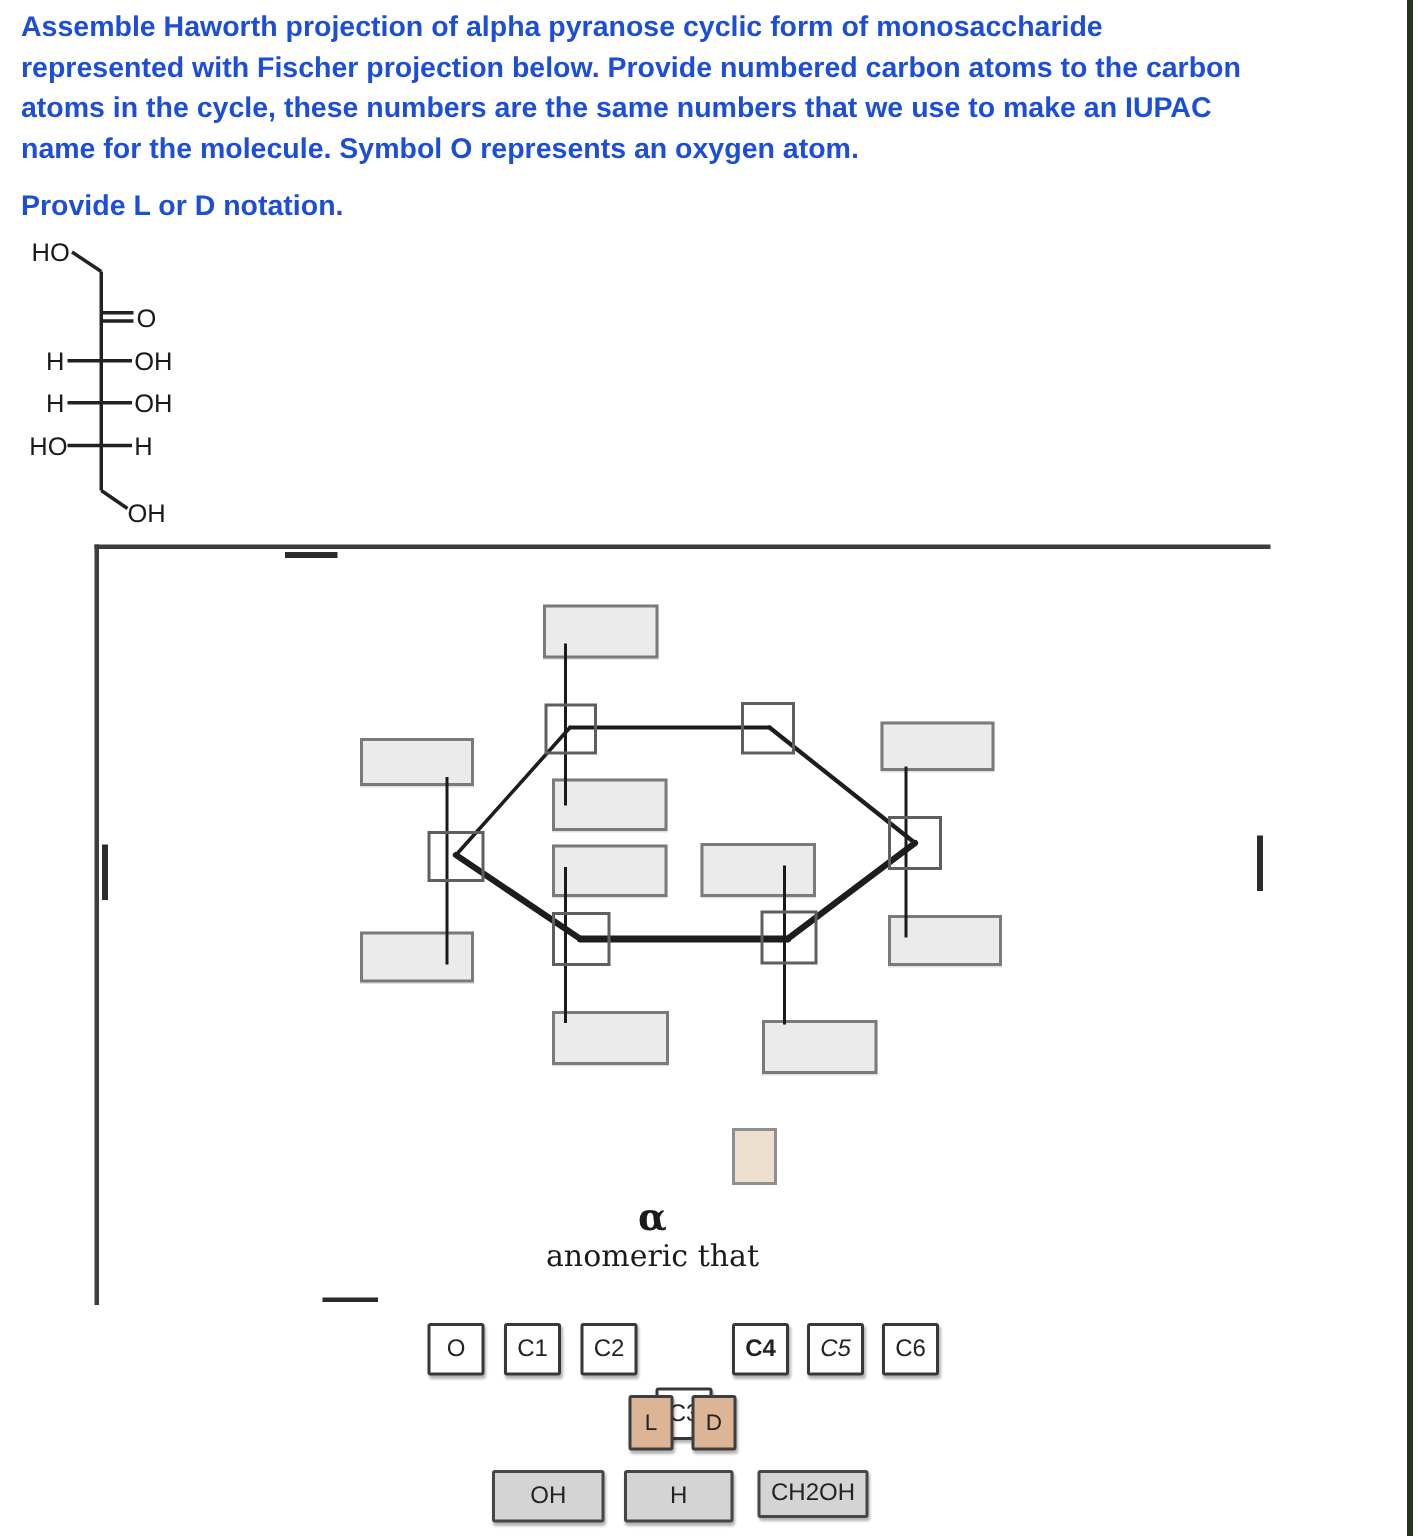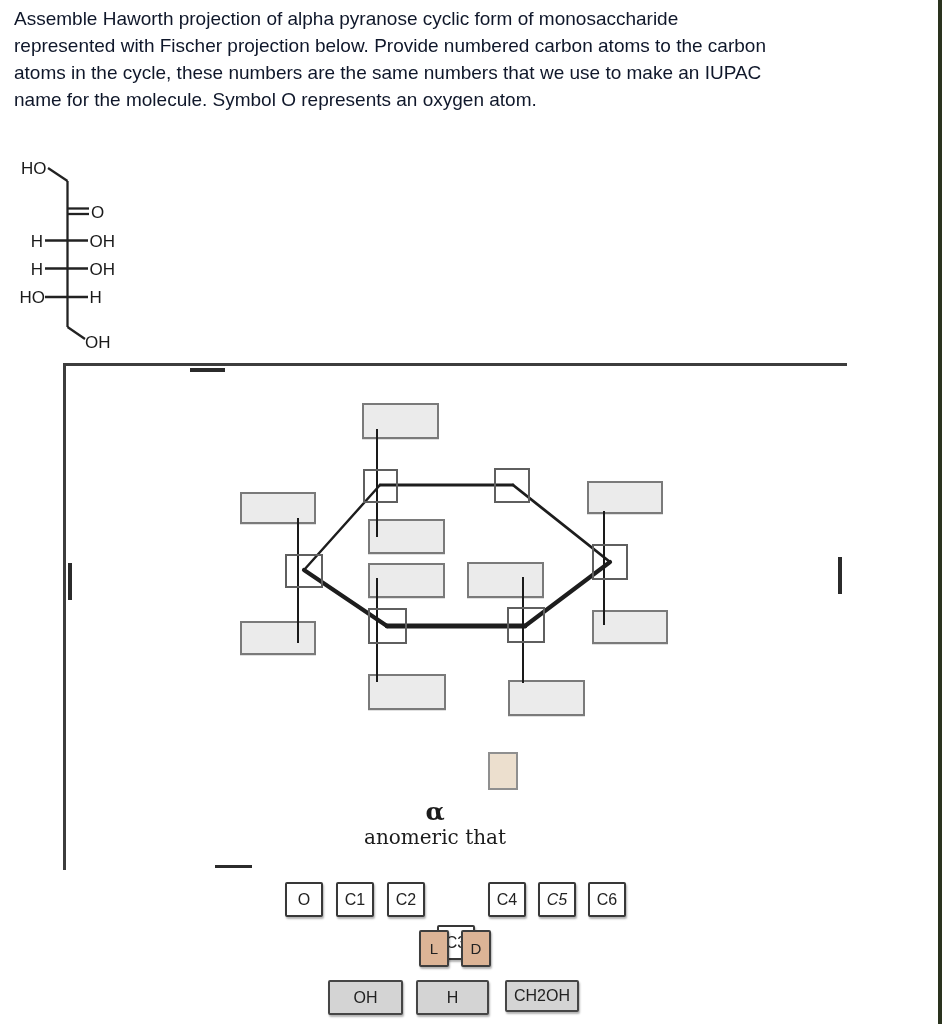--- a/index.html
+++ b/index.html
@@ -10,23 +10,24 @@
     height: 1024px;
     background: #ffffff;
     overflow: hidden;
     font-family: "Liberation Sans", sans-serif;
   }
   .abs { position: absolute; }
 
   
   #question {
     left: 14px; top: 5px; width: 900px;
-    color: #0f172a;
+    color: #1d4ed8;
     font-size: 19px;
     line-height: 27px;
+    font-weight: bold;
   }
   #question .para { white-space: pre-line; }
   #question .para + .para { margin-top: 11px; }
 
   
   #fischer-svg { left: 0; top: 153px; z-index: 2; }
   #fischer-svg line { stroke: #222; stroke-width: 2.3; }
   #fischer-svg text {
     font-family: "Liberation Sans", sans-serif;
     font-size: 17px; fill: #1a1a1a;
@@ -91,20 +92,21 @@
 </head>
 <body>
 
 <div id="page">
 
   <div id="question" class="abs">
     <div class="para">Assemble Haworth projection of alpha pyranose cyclic form of monosaccharide
 represented with Fischer projection below. Provide numbered carbon atoms to the carbon
 atoms in the cycle, these numbers are the same numbers that we use to make an IUPAC
 name for the molecule. Symbol O represents an oxygen atom.</div>
+    <div class="para">Provide L or D notation.</div>
   </div>
 
   <svg id="fischer-svg" class="abs" width="140" height="210" viewBox="0 0 140 210">
     <line x1="48" y1="15" x2="67.5" y2="28"></line>
     <line x1="67.5" y1="28" x2="67.5" y2="174"></line>
     <line x1="67.5" y1="55.5" x2="89" y2="55.5"></line>
     <line x1="67.5" y1="61" x2="89" y2="61"></line>
     <line x1="45" y1="87.5" x2="88" y2="87.5"></line>
     <line x1="45" y1="115.5" x2="88" y2="115.5"></line>
     <line x1="45" y1="144" x2="88" y2="144"></line>
@@ -162,21 +164,21 @@
 
   <div id="anomeric-caption" class="abs">
     <span class="alpha">α</span>
     <span class="caption">anomeric that</span>
   </div>
 
   <div class="abs tile tile-atom" style="left:285px;top:882px;">O</div>
   <div class="abs tile tile-atom" style="left:336px;top:882px;">C1</div>
   <div class="abs tile tile-atom" style="left:387px;top:882px;">C2</div>
   <div class="abs tile tile-atom" style="left:437px;top:925px;">C3</div>
-  <div class="abs tile tile-atom" style="left:488px;top:882px;">C4</div>
+  <div class="abs tile tile-atom" style="left:488px;top:882px;font-weight:bold;">C4</div>
   <div class="abs tile tile-atom" style="left:538px;top:882px;font-style:italic;">C5</div>
   <div class="abs tile tile-atom" style="left:588px;top:882px;">C6</div>
 
   <div class="abs tile tile-ld" style="left:419px;top:930px;">L</div>
   <div class="abs tile tile-ld" style="left:461px;top:930px;">D</div>
 
   <div class="abs tile tile-grp" style="left:328px;top:980px;">OH</div>
   <div class="abs tile tile-grp" style="left:416px;top:980px;width:73px;">H</div>
   <div class="abs tile tile-grp" style="left:505px;top:980px;width:74px;height:32px;">CH2OH</div>
 

